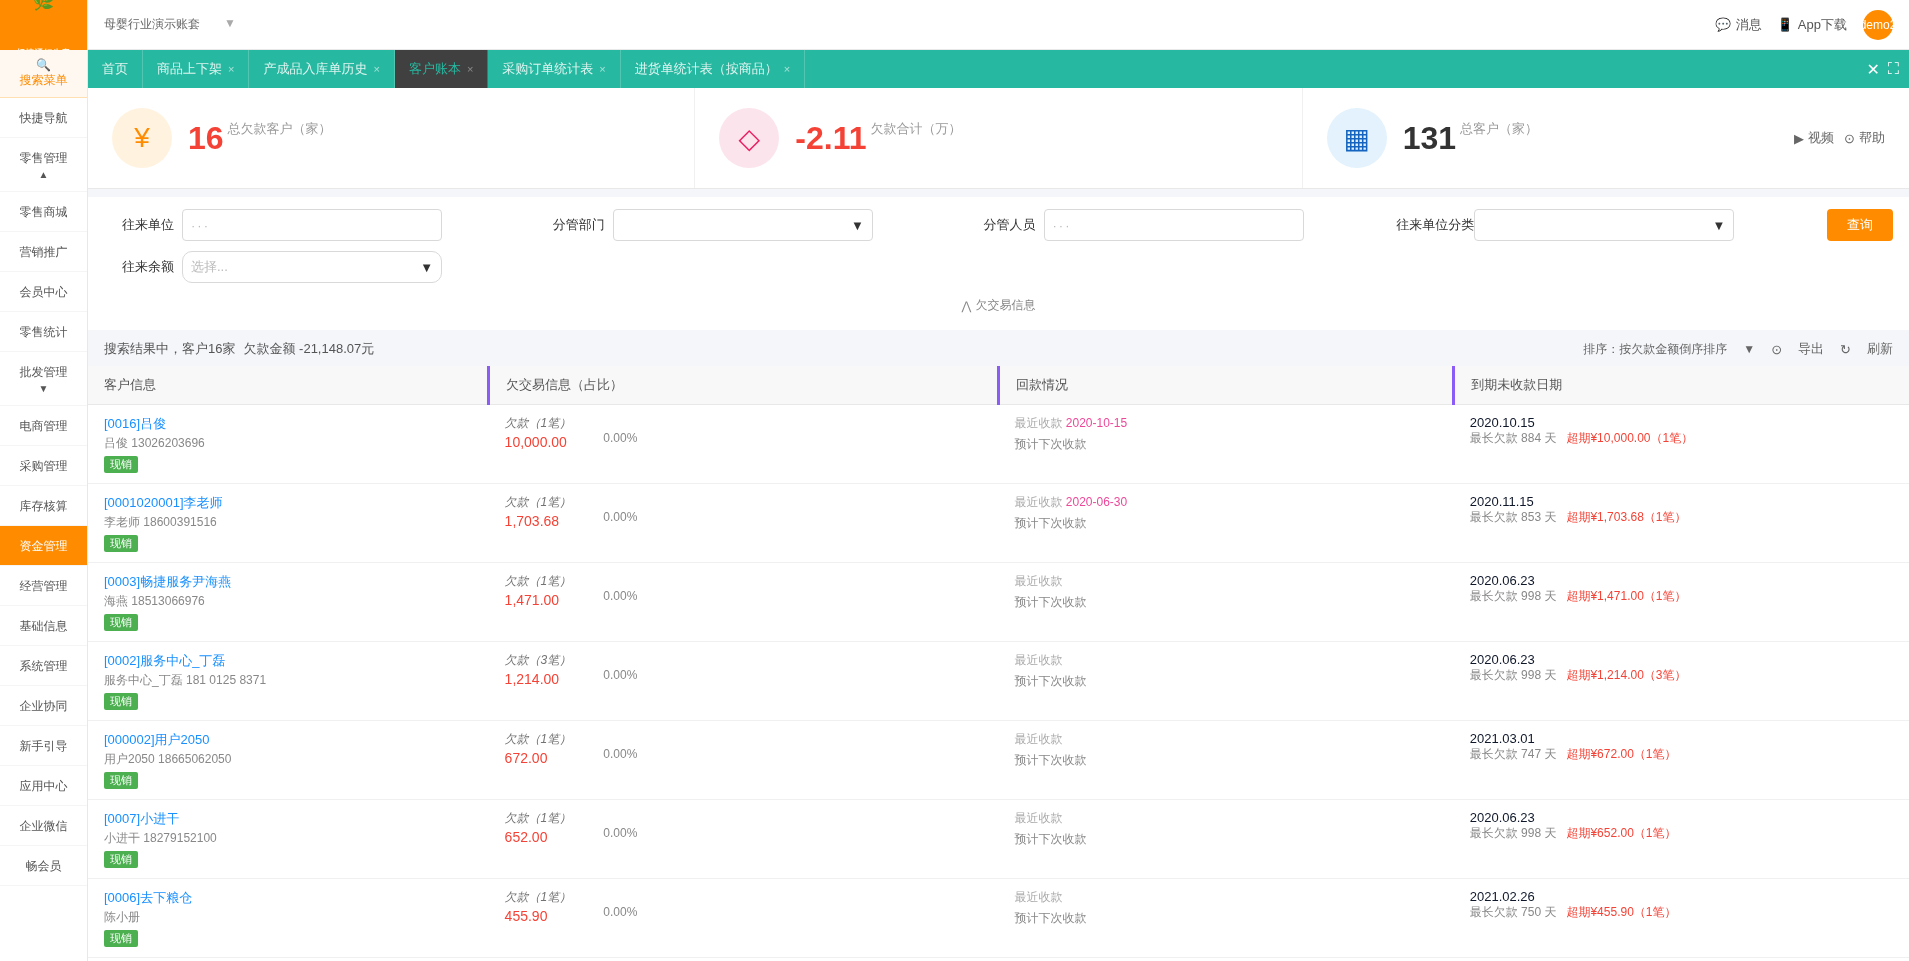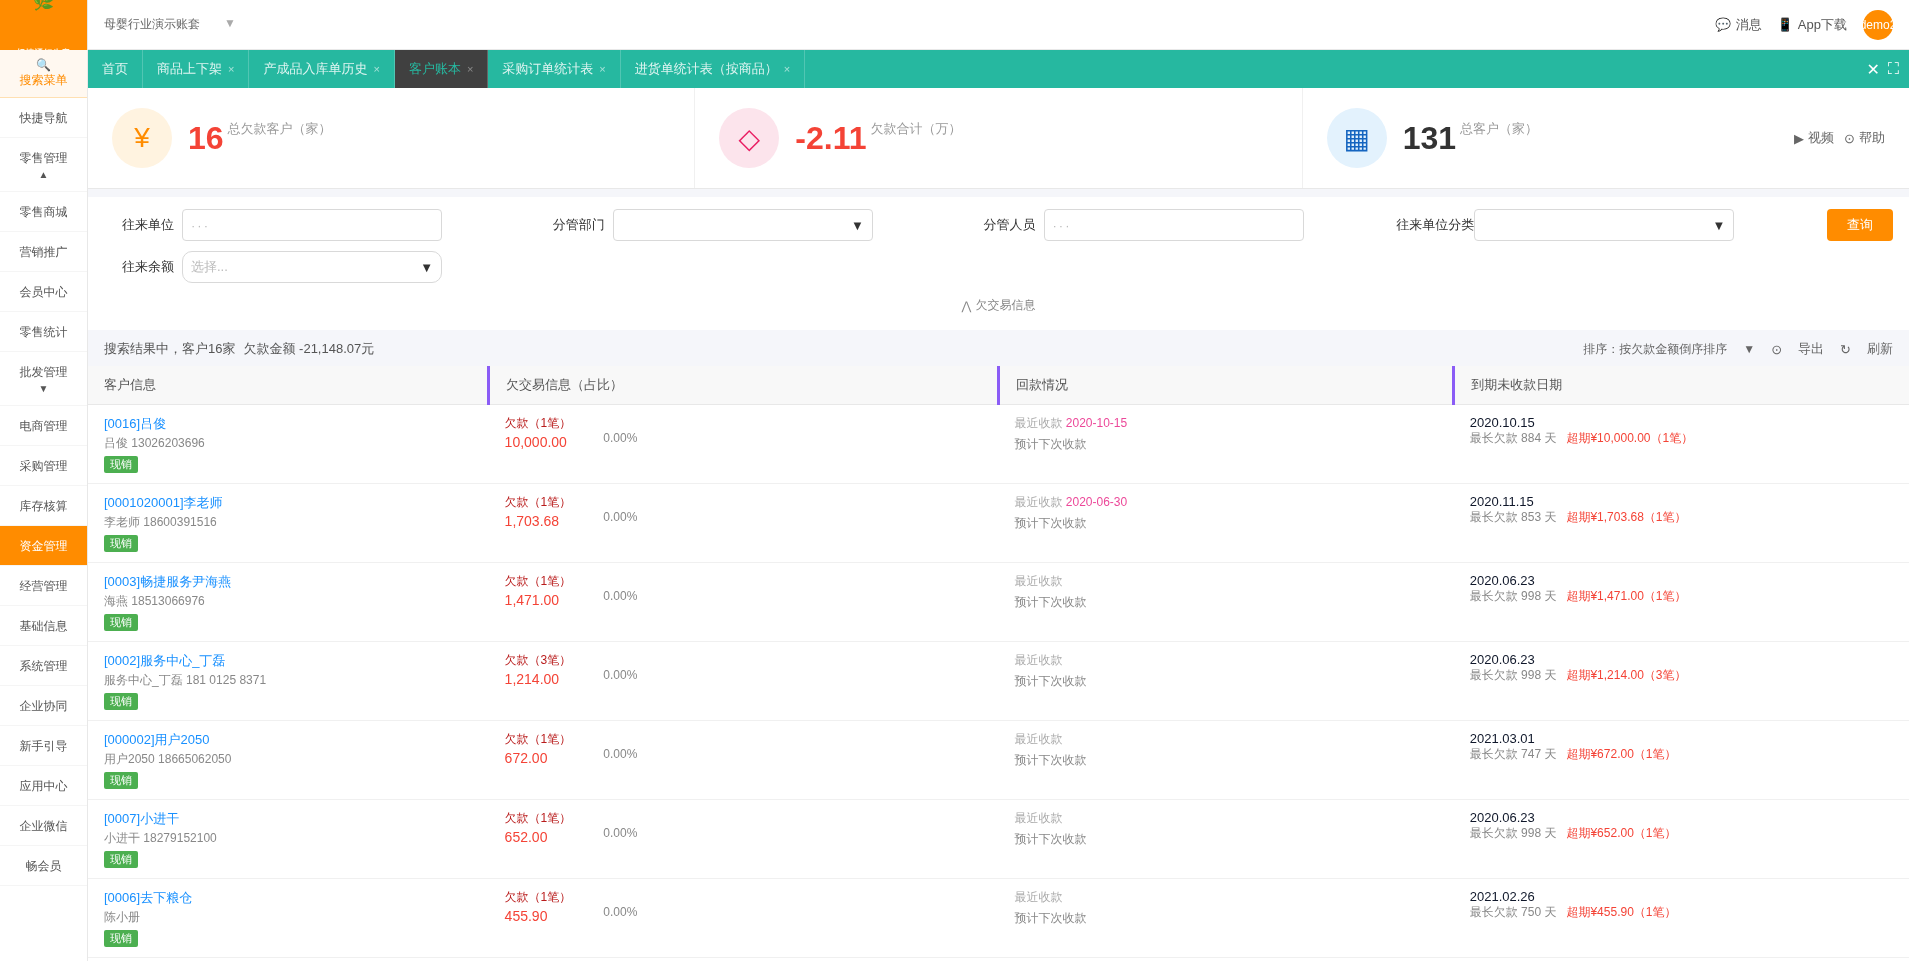--- a/index.html
+++ b/index.html
@@ -244,21 +244,21 @@
     .data-table tbody td {
       padding: 10px 16px;
       font-size: 13px;
       color: #333;
       vertical-align: top;
     }
     .customer-name { color: #1890ff; cursor: pointer; font-size: 13px; }
     .customer-contact { font-size: 12px; color: #888; margin-top: 2px; }
     .tag-xian { display: inline-block; background: #4caf50; color: #fff; font-size: 11px; padding: 1px 6px; border-radius: 2px; margin-top: 4px; }
     .debt-amount { color: #f44336; font-size: 14px; font-weight: 500; }
-    .debt-label { color: #b91c1c; font-size: 12px; margin-bottom: 2px; }
+    .debt-label { color: #737373; font-size: 12px; margin-bottom: 2px; font-style: italic; }
     .debt-ratio { color: #888; font-size: 12px; }
     .payment-info { font-size: 12px; color: #888; }
     .payment-date { color: #ec4899; }
     .overdue-text { color: #f44336; font-size: 12px; cursor: pointer; }
     .due-date { color: #0f172a; font-size: 13px; }
     .overdue-days { color: #888; font-size: 12px; }
     .debt-col { display: flex; align-items: flex-start; gap: 32px; }
     .debt-col-main {}
     .debt-col-ratio { padding-top: 16px; }
 

